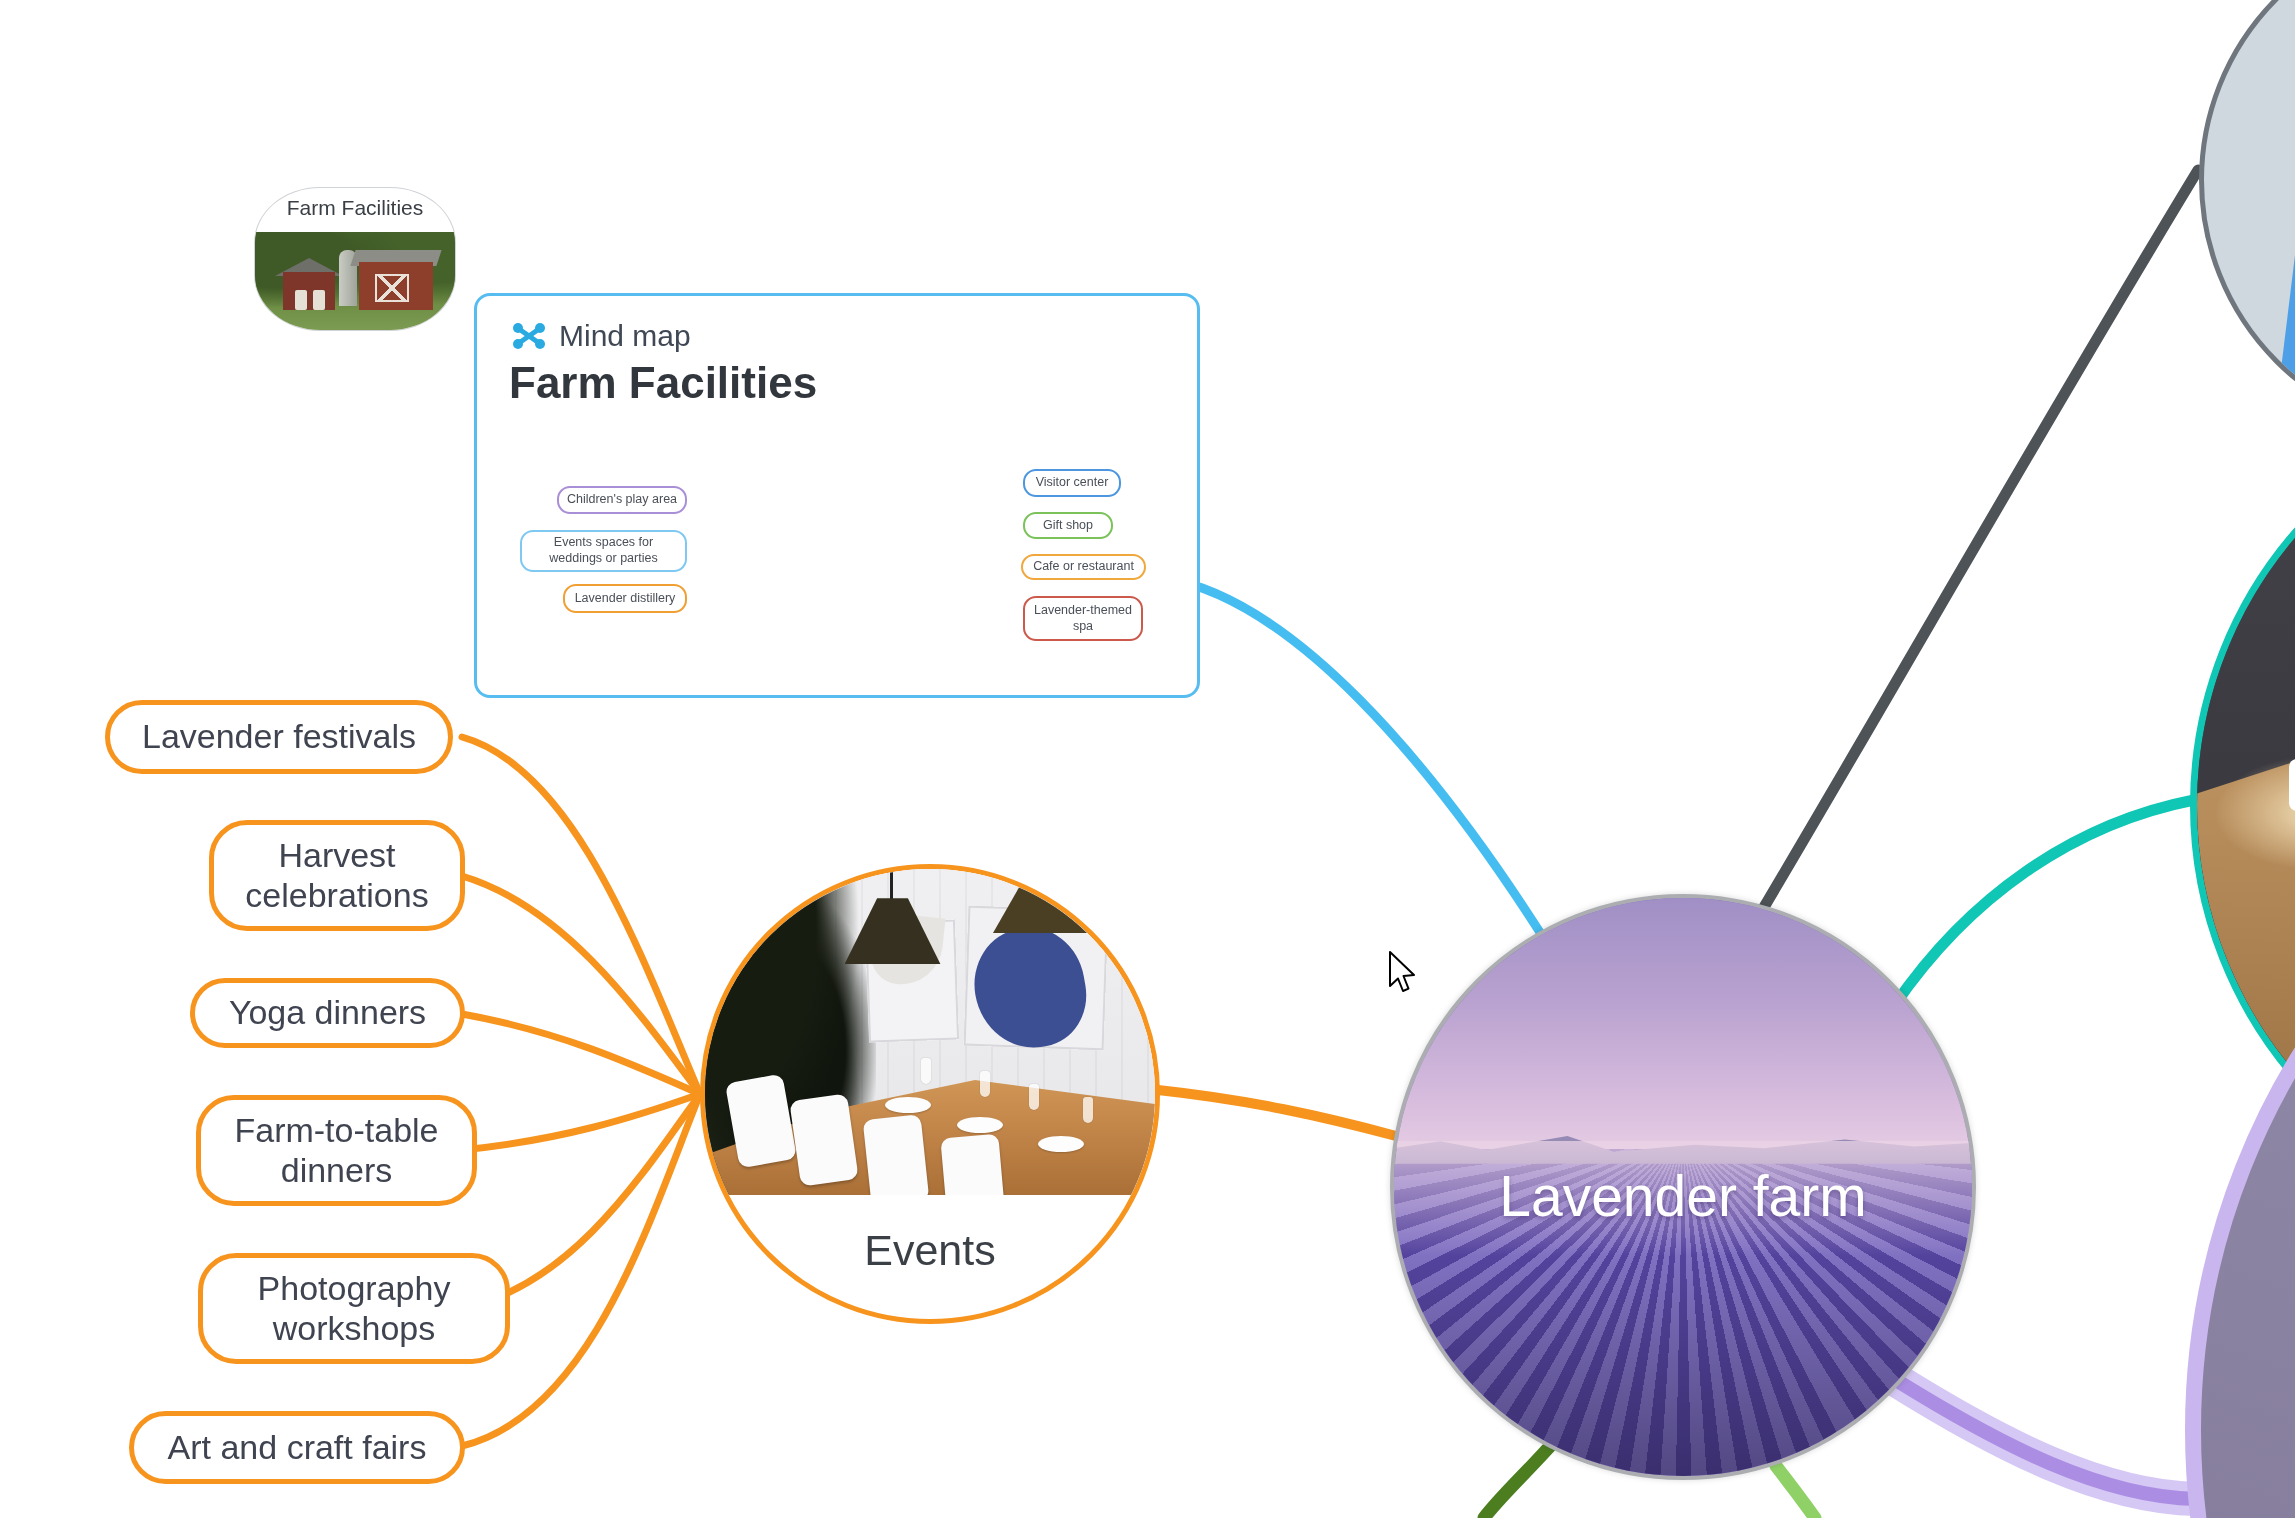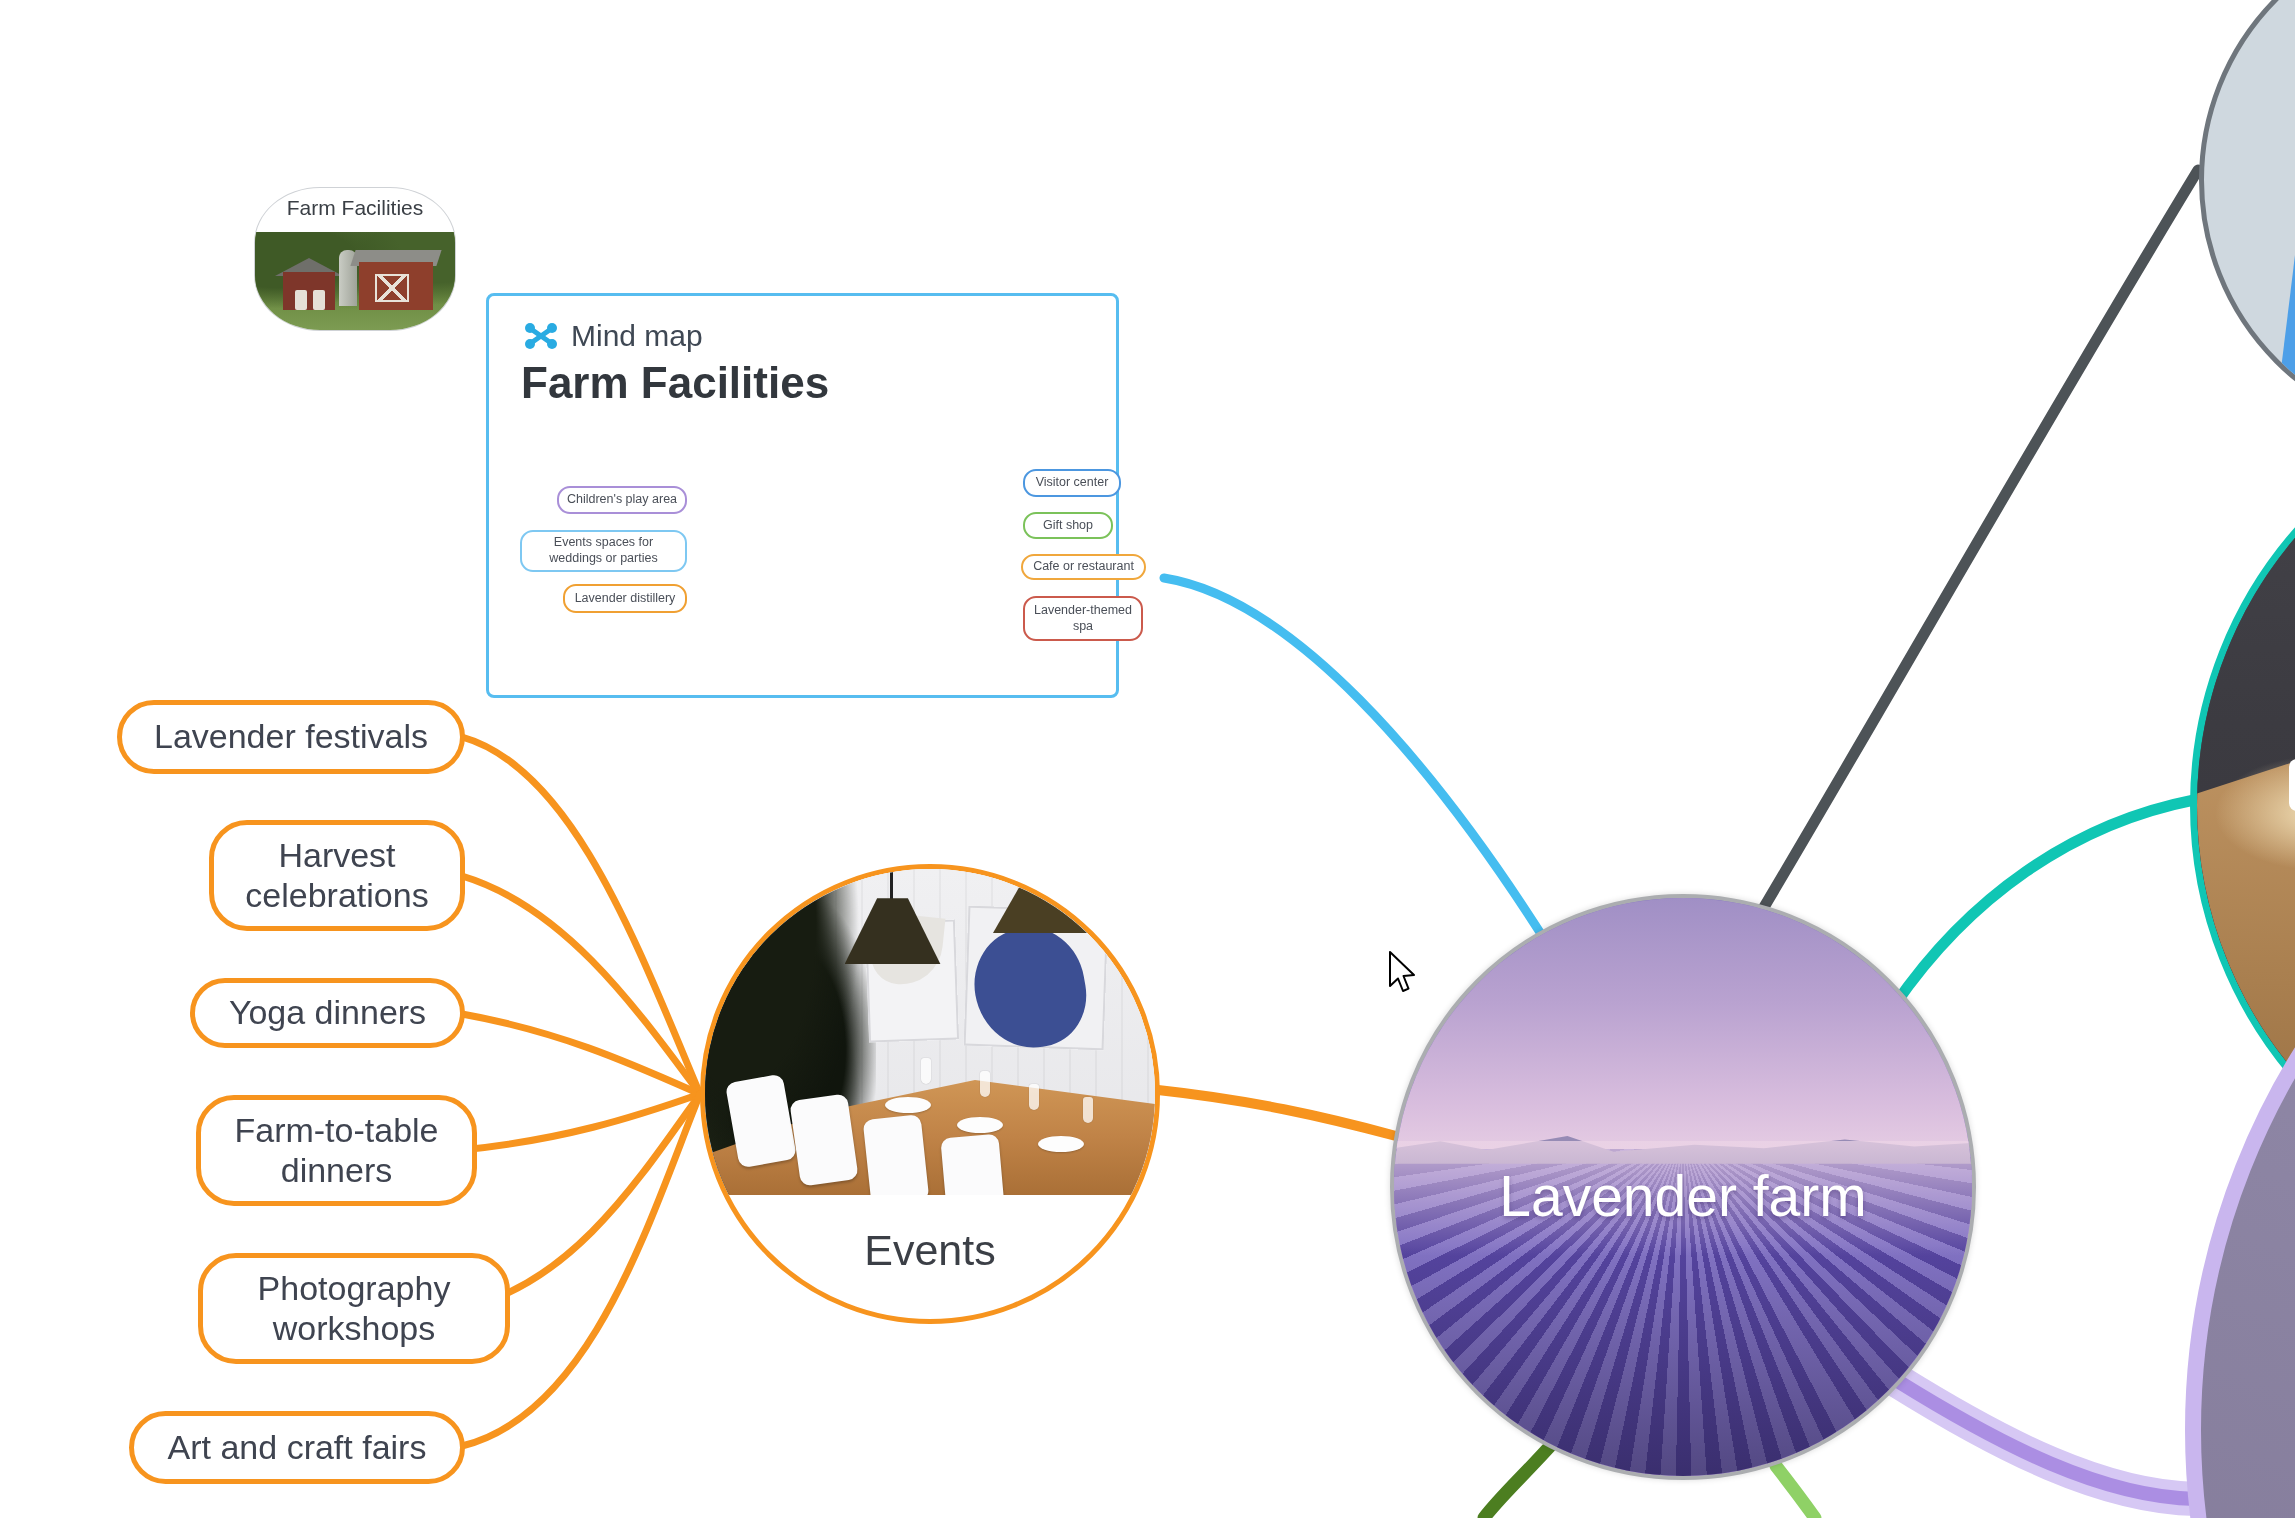--- a/index.html
+++ b/index.html
@@ -70,22 +70,22 @@
   .ev-glass{position:absolute;width:10px;height:26px;background:rgba(255,255,255,.75);border-radius:3px 3px 5px 5px;box-shadow:0 0 1px rgba(0,0,0,.35);}
   #events-label{position:absolute;left:0;top:326px;width:100%;height:110px;display:flex;align-items:center;justify-content:center;
                 color:#3b3f46;font-size:43px;}
 
   
   .pill{position:absolute;background:#fff;border:5px solid #f7941e;border-radius:38px;box-sizing:border-box;
         display:flex;align-items:center;justify-content:center;text-align:center;
         color:#3f4450;font-size:34px;line-height:1.16;z-index:2;padding:0 8px;}
 
   
-  #card{position:absolute;left:486px;top:293px;width:633px;height:405px;background:#ffffff;
-        border:3px solid #57bdf0;border-radius:8px;z-index:2;box-sizing:border-box;}
+  #card{position:absolute;left:474px;top:293px;width:726px;height:405px;background:#ffffff;
+        border:3px solid #57bdf0;border-radius:16px;z-index:2;box-sizing:border-box;}
   #card-type{position:absolute;left:34px;top:22px;display:flex;align-items:center;gap:12px;
              color:#3f4854;font-size:30px;}
   #card-title{position:absolute;left:32px;top:62px;color:#32373d;font-size:44px;font-weight:700;}
   .mini-node{position:absolute;background:#fff;border:2.5px solid #999;border-radius:13px;box-sizing:border-box;
              display:flex;align-items:center;justify-content:center;text-align:center;
              color:#4a4f58;font-size:12.5px;line-height:1.25;z-index:3;padding:0 6px;}
   #mini-center{position:absolute;left:254px;top:187px;width:200px;height:142px;background:#fff;
                border:1px solid #cfd2d6;border-radius:66px/56px;overflow:hidden;z-index:3;}
   #mini-center-label{position:absolute;left:0;top:8px;width:100%;text-align:center;color:#3a3f45;font-size:21px;}
   .barn{position:absolute;left:0;top:44px;width:100%;height:98px;
@@ -183,21 +183,21 @@
 
   <div class="circle-node" id="central-node">
     <div class="lv-sky"></div>
     <div class="lv-rows"></div>
     <div class="lv-mount"></div>
     <div class="lv-haze"></div>
     <div class="lv-dark"></div>
     <div id="central-label">Lavender farm</div>
   </div>
 
-  <div class="pill" style="left:117px;top:700px;width:348px;height:74px;">
+  <div class="pill" style="left:105px;top:700px;width:348px;height:74px;">
       <span>Lavender festivals</span>
     </div>
   <div class="pill" style="left:209px;top:820px;width:256px;height:111px;">
       <span>Harvest celebrations</span>
     </div>
   <div class="pill" style="left:190px;top:978px;width:275px;height:70px;">
       <span>Yoga dinners</span>
     </div>
   <div class="pill" style="left:184px;top:1095px;width:281px;height:111px;margin-left:12px;">
       <span>Farm-to-table dinners</span>

